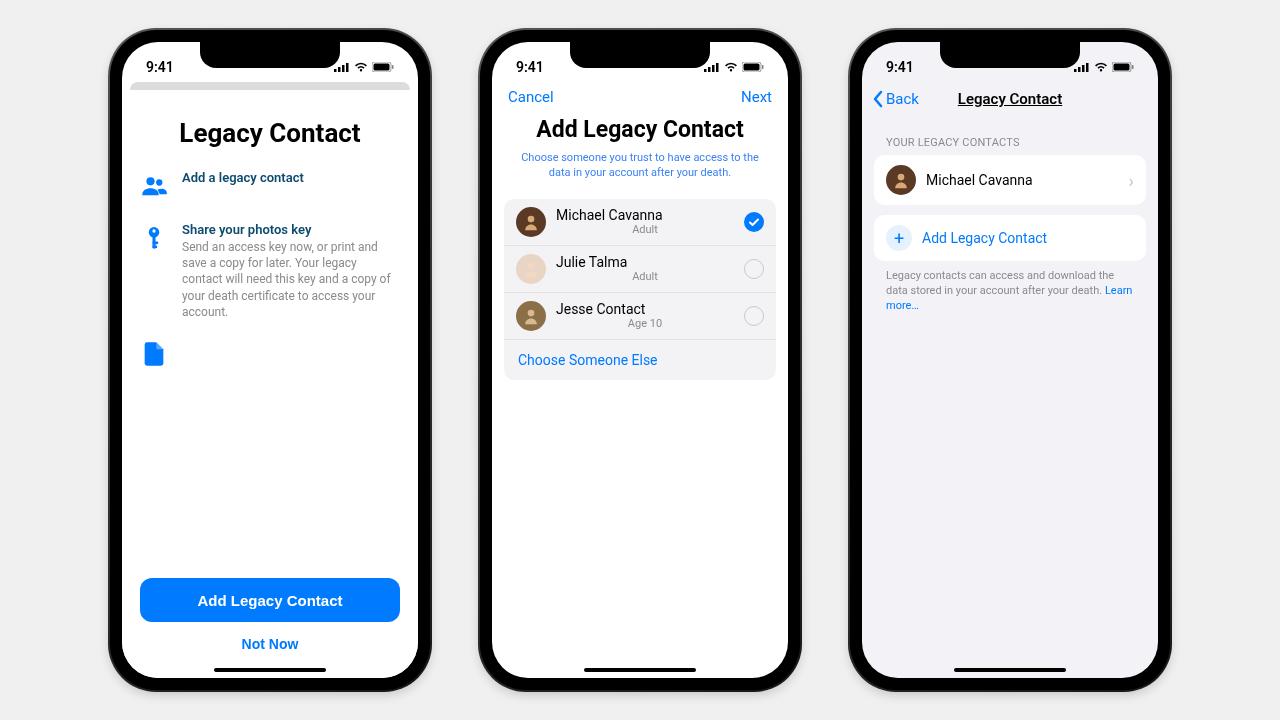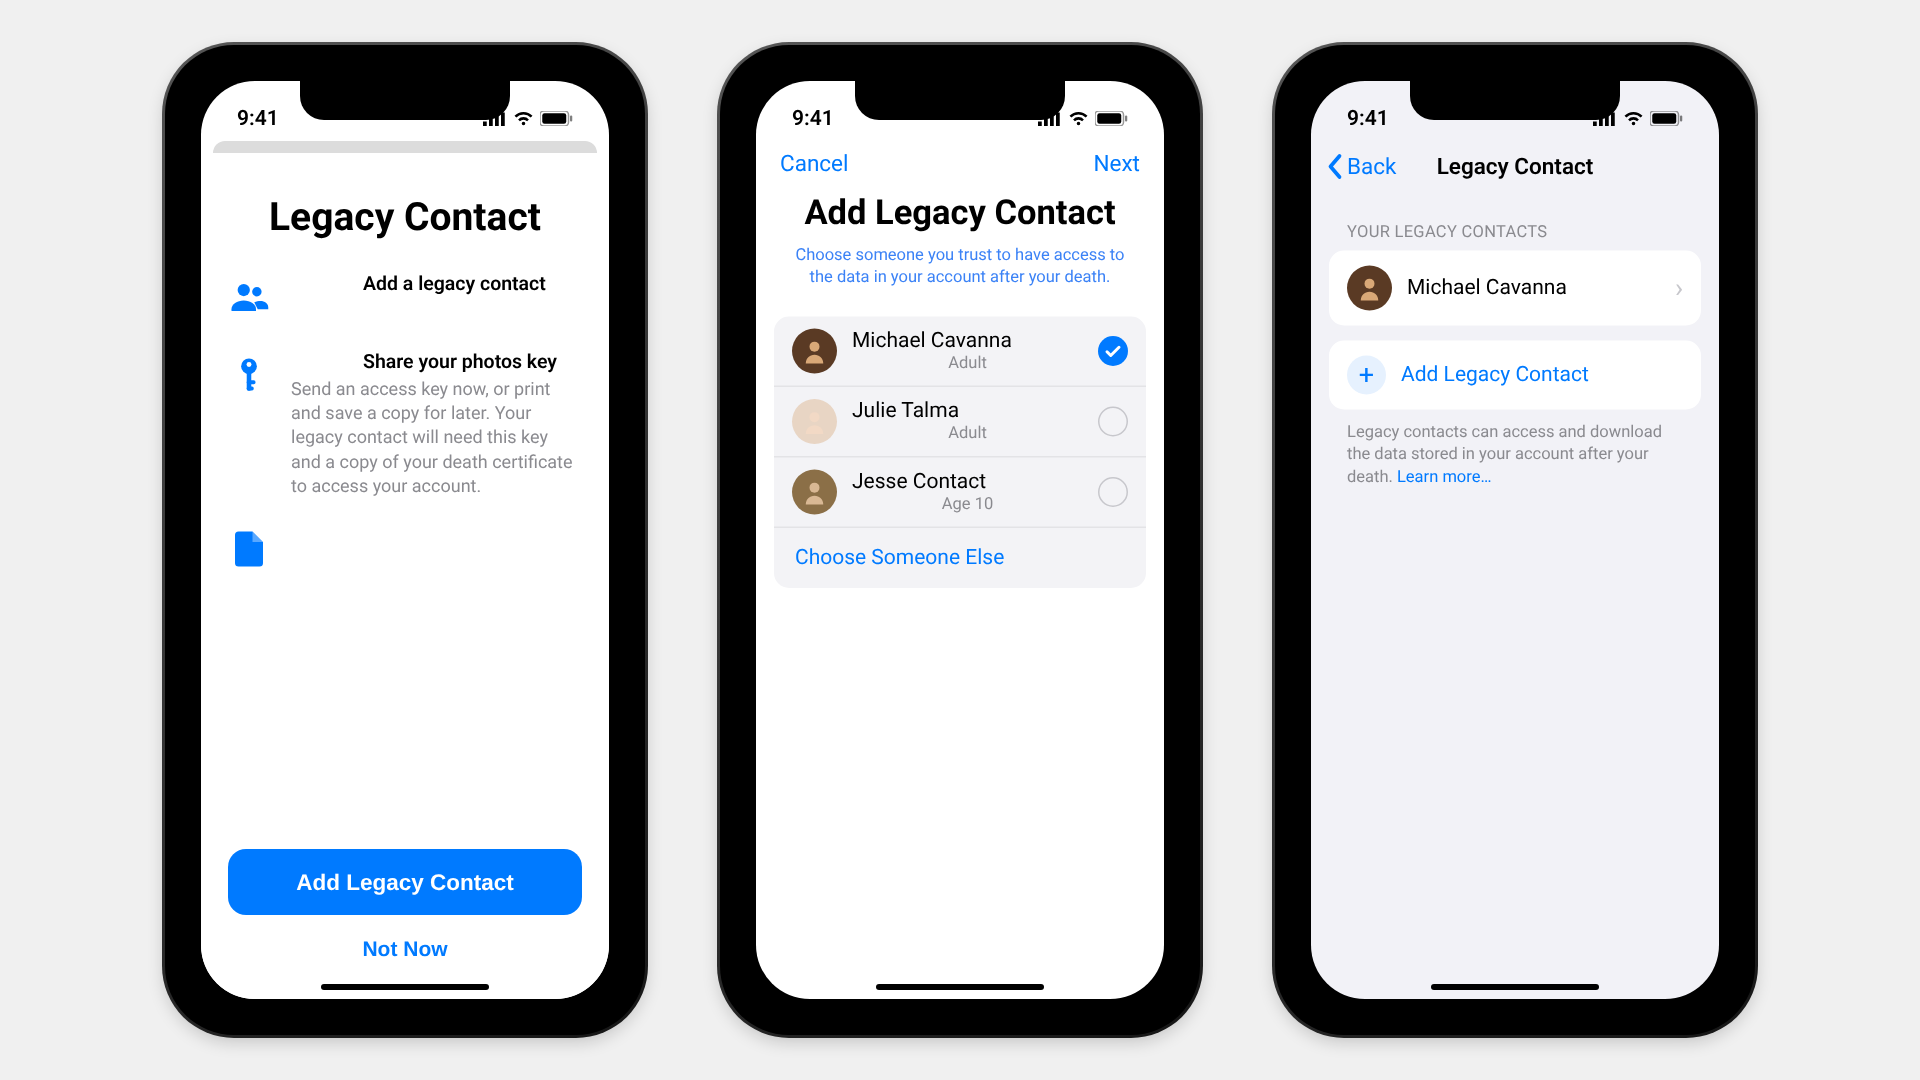--- a/index.html
+++ b/index.html
@@ -11,21 +11,21 @@
     display: flex;
     justify-content: center;
     align-items: center;
     gap: 50px;
   }
   .phone {
     width: 320px;
     height: 660px;
     background: #000;
     border-radius: 46px;
-    padding: 24px;
+    padding: 12px;
     position: relative;
     box-shadow: 0 4px 12px rgba(0,0,0,0.2);
   }
   .phone::before {
     content: "";
     position: absolute;
     left: -2px; right: -2px; top: -2px; bottom: -2px;
     border-radius: 48px;
     background: linear-gradient(145deg, #5a5a5a, #1a1a1a);
     z-index: -1;
@@ -88,21 +88,21 @@
   .h1 {
     font-size: 26px;
     font-weight: 700;
     text-align: center;
     margin: 28px 0 22px;
     color: #000;
   }
   .feature { display: flex; gap: 14px; margin-bottom: 18px; }
   .feature .icon { width: 28px; flex-shrink: 0; margin-top: 2px; color: #007aff; }
   .feature .text { flex: 1; }
-  .feature .ft { font-size: 13px; font-weight: 600; color: #000000; margin-bottom: 2px; margin-left: 48px; }
+  .feature .ft { font-size: 13px; font-weight: 600; color: #0c4a6e; margin-bottom: 2px; }
   .feature .fd { font-size: 12px; line-height: 1.35; color: #8a8a8f; }
   .spacer { flex: 1; }
   .primary-btn {
     background: #007aff;
     color: #fff;
     border: none;
     border-radius: 12px;
     font-size: 15px;
     font-weight: 600;
     height: 44px;
@@ -190,20 +190,21 @@
     cursor: pointer;
   }
 
   
   .nav3 {
     display: flex;
     align-items: flex-start;
     justify-content: center;
     position: relative;
     padding: 8px 12px 6px;
+    text-decoration: underline;
   }
   .nav3 .back {
     position: absolute;
     left: 10px;
     color: #007aff;
     font-size: 15px;
     display: flex;
     align-items: center;
     cursor: pointer;
     gap: 2px;

